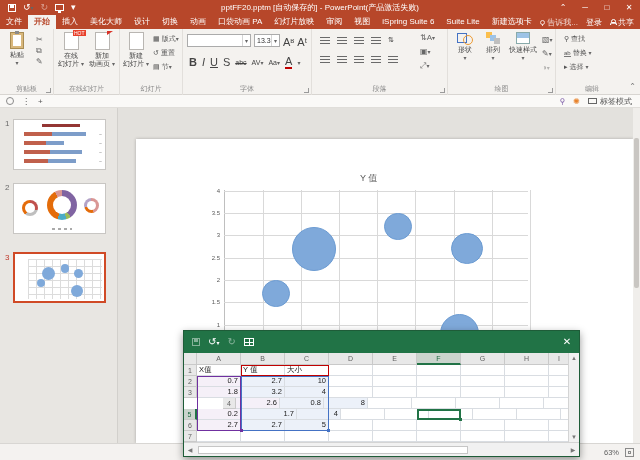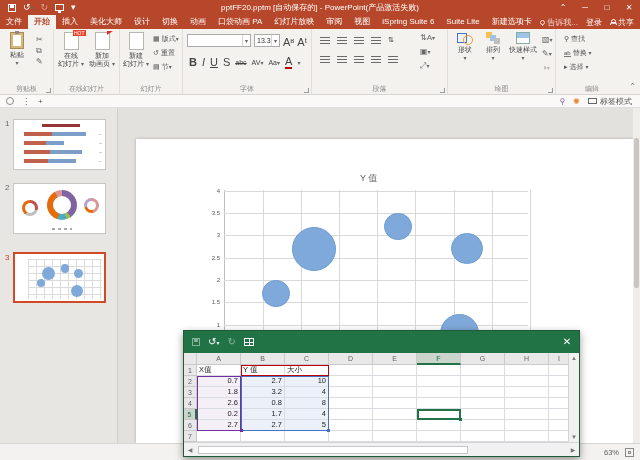--- a/index.html
+++ b/index.html
@@ -469,36 +469,36 @@
           <div class="xcell" style="width: 44px; height: 11px; text-align: right; background: rgba(112, 48, 160, 0.07);">1.8</div>
           <div class="xcell" style="width: 44px; height: 11px; text-align: right; background: rgba(68, 114, 196, 0.1);">3.2</div>
           <div class="xcell" style="width: 44px; height: 11px; text-align: right; background: rgba(68, 114, 196, 0.1);">4</div>
           <div class="xcell" style="width: 44px; height: 11px; text-align: left;"></div>
           <div class="xcell" style="width: 44px; height: 11px; text-align: left;"></div>
           <div class="xcell" style="width: 44px; height: 11px; text-align: left;"></div>
           <div class="xcell" style="width: 44px; height: 11px; text-align: left;"></div>
           <div class="xcell" style="width: 44px; height: 11px; text-align: left;"></div>
           <div class="xcell" style="width: 21px; height: 11px; text-align: left;"></div>
         </div>
-        <div class="xrow" style="top: 45px; height: 11px;">
+        <div class="xrow" style="top: 45px; height: 11px; margin-left: 39px;">
           <div class="xnum" style="width: 13px; height: 11px; line-height: 11px;">4</div>
           <div class="xcell" style="width: 44px; height: 11px; text-align: right; background: rgba(112, 48, 160, 0.07);">2.6</div>
           <div class="xcell" style="width: 44px; height: 11px; text-align: right; background: rgba(68, 114, 196, 0.1);">0.8</div>
           <div class="xcell" style="width: 44px; height: 11px; text-align: right; background: rgba(68, 114, 196, 0.1);">8</div>
           <div class="xcell" style="width: 44px; height: 11px; text-align: left;"></div>
           <div class="xcell" style="width: 44px; height: 11px; text-align: left;"></div>
           <div class="xcell" style="width: 44px; height: 11px; text-align: left;"></div>
           <div class="xcell" style="width: 44px; height: 11px; text-align: left;"></div>
           <div class="xcell" style="width: 44px; height: 11px; text-align: left;"></div>
           <div class="xcell" style="width: 21px; height: 11px; text-align: left;"></div>
         </div>
         <div class="xrow" style="top: 56px; height: 11px;">
           <div class="xnum hl" style="width: 13px; height: 11px; line-height: 11px;">5</div>
           <div class="xcell" style="width: 44px; height: 11px; text-align: right; background: rgba(112, 48, 160, 0.07);">0.2</div>
-          <div class="xcell" style="width: 44px; height: 11px; text-align: right; background: rgba(68, 114, 196, 0.1);">1.7</div>
+          <div class="xcell" style="width: 56px; height: 11px; text-align: right; background: rgba(68, 114, 196, 0.1);">1.7</div>
           <div class="xcell" style="width: 44px; height: 11px; text-align: right; background: rgba(68, 114, 196, 0.1);">4</div>
           <div class="xcell" style="width: 44px; height: 11px; text-align: left;"></div>
           <div class="xcell" style="width: 44px; height: 11px; text-align: left;"></div>
           <div class="xcell" style="width: 44px; height: 11px; text-align: left;"></div>
           <div class="xcell" style="width: 44px; height: 11px; text-align: left;"></div>
           <div class="xcell" style="width: 44px; height: 11px; text-align: left;"></div>
           <div class="xcell" style="width: 21px; height: 11px; text-align: left;"></div>
         </div>
         <div class="xrow" style="top: 67px; height: 11px;">
           <div class="xnum" style="width: 13px; height: 11px; line-height: 11px;">6</div>

